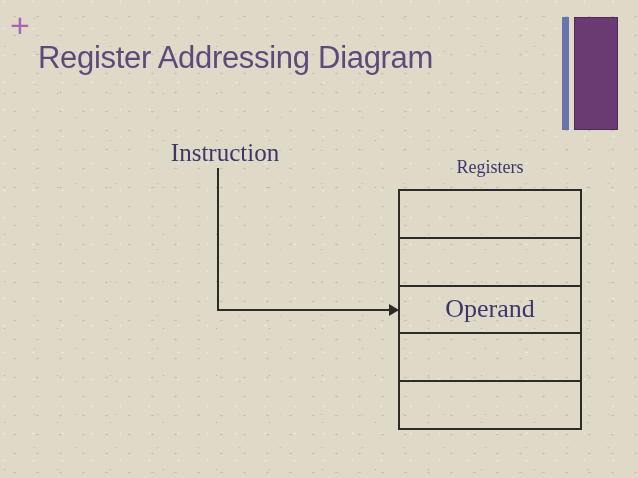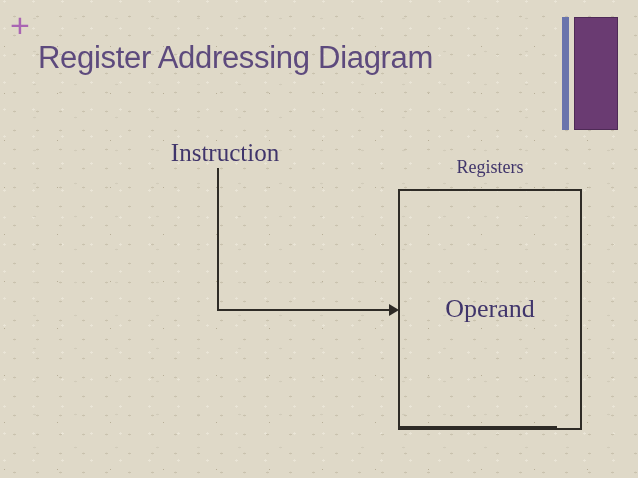--- a/index.html
+++ b/index.html
@@ -89,21 +89,21 @@
   .registers-label{
     position:absolute;left:398px;top:157px;
     width:184px;text-align:center;
     font-size:18px;
   }
   .registers-table{
     position:absolute;left:398px;top:189px;
     width:184px;height:241px;
     border:2px solid #2e2b26;
     box-sizing:border-box;
-    display:flex;flex-direction:row;
+    display:flex;flex-direction:column;
   }
   .register-row{
     flex:1;
     border-bottom:2px solid #2e2b26;
     display:flex;align-items:center;justify-content:center;
     font-size:26px;
   }
   .register-row:last-child{border-bottom:none;}
 </style>
 </head>

